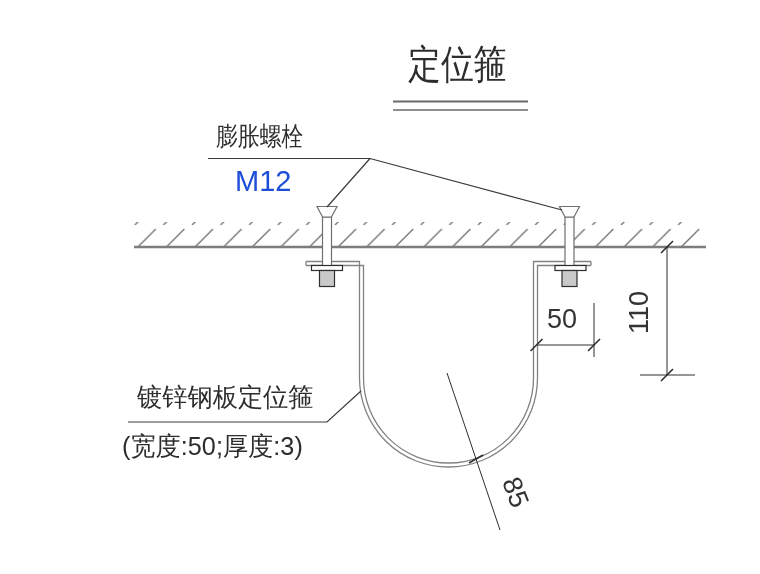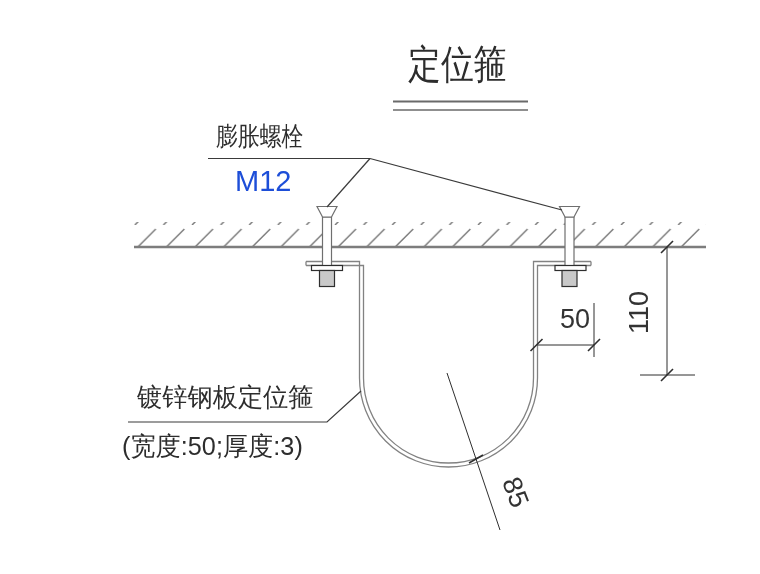--- a/index.html
+++ b/index.html
@@ -10,21 +10,21 @@
   .lw{position:absolute;left:0;top:0;}
   .txt{
     position:absolute;color:#2d2d2d;white-space:nowrap;line-height:1;
     font-family:"Liberation Sans", sans-serif;
   }
   .title-text{left:352px;top:44px;width:112px;font-size:40px;text-align:center;transform:scaleX(.82);transform-origin:center;}
   .bolt-name{left:170px;top:123px;font-size:26px;transform:scaleX(.84);transform-origin:left top;}
   .bolt-spec{left:189px;top:167px;font-size:29px;color:#1d4ed8;}
   .hoop-name{left:91px;top:384px;font-size:26px;transform:scaleX(.97);transform-origin:left top;}
   .hoop-spec{left:76px;top:433px;font-size:26px;transform:scaleX(.97);transform-origin:left top;}
-  .dim-50{left:488px;top:306px;width:56px;font-size:27px;text-align:right;color:#333;}
+  .dim-50{left:488px;top:306px;width:56px;font-size:27px;text-align:center;color:#333;}
   .dim-110{left:566px;top:299px;width:54px;font-size:27px;text-align:center;color:#333;transform:rotate(-90deg);}
   .dim-85{left:448px;top:479px;width:42px;font-size:27px;text-align:center;color:#333;transform:rotate(69deg);}
 </style>
 </head>
 <body>
 
 <div class="sheet">
 
   <svg class="lw" width="760" height="574" viewBox="0 0 760 574">
     <defs>

